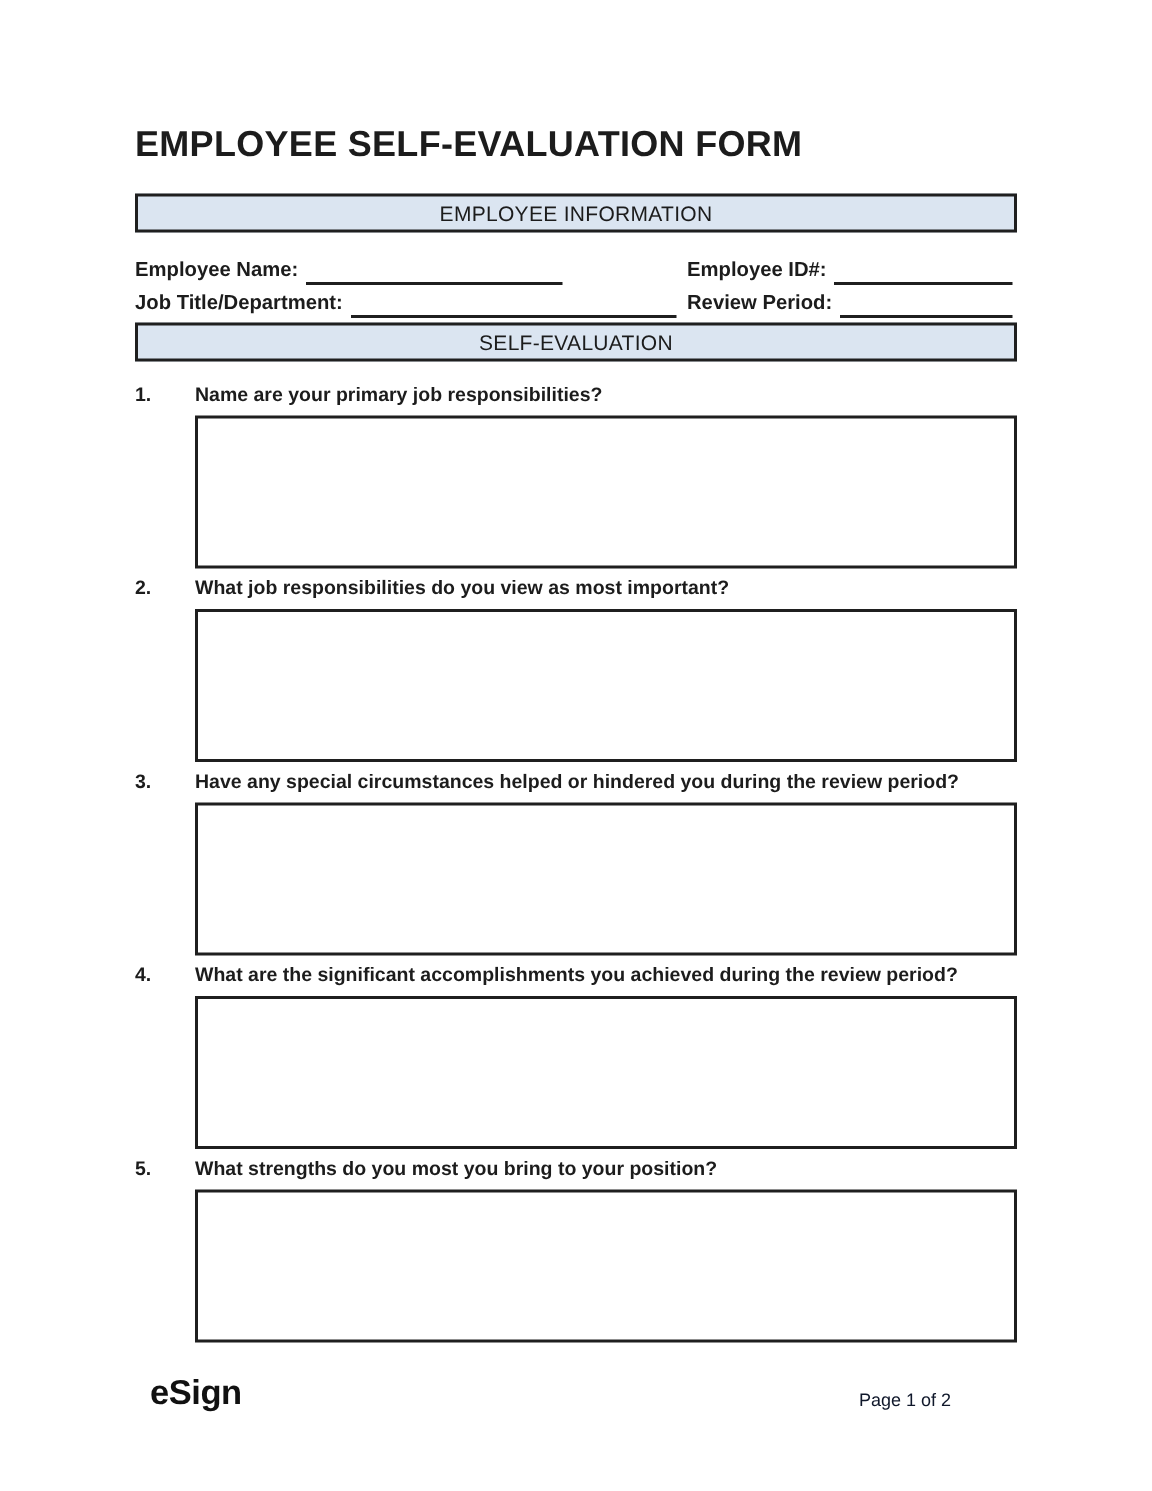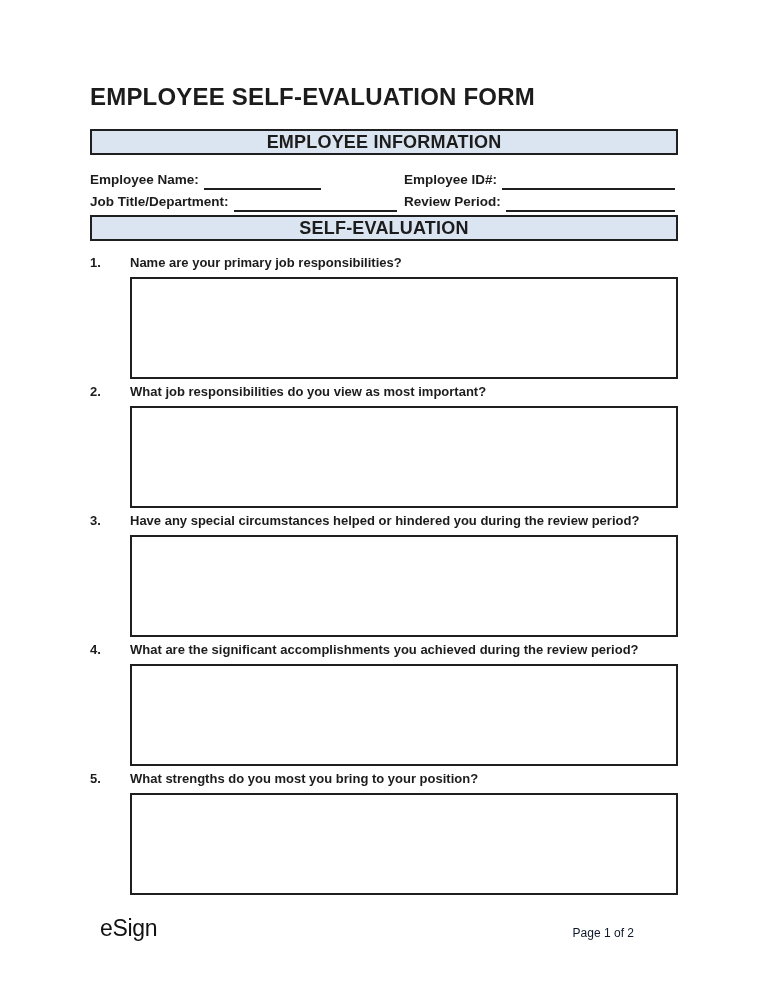--- a/index.html
+++ b/index.html
@@ -29,34 +29,34 @@
     margin:0 0 18px 0;
     white-space:nowrap;
   }
   .section-bar{
     height:26px;
     border:2px solid var(--border);
     background:var(--bar-bg);
     display:flex;
     align-items:center;
     justify-content:center;
-    font-weight:bold;
-    font-size:18px;
+    font-weight:normal;
+    font-size:14px;
     letter-spacing:.2px;
   }
   .fields{margin:16px 0 2px 0;}
   .field-row{
     display:flex;
     align-items:flex-end;
     font-size:13.5px;
     line-height:18px;
     margin-bottom:4px;
   }
   .col-left{
-    width:314px;
+    width:368px;
     display:flex;
     align-items:flex-end;
   }
   .col-right{
     flex:1;
     display:flex;
     align-items:flex-end;
   }
   .flabel{
     font-weight:bold;
@@ -100,21 +100,21 @@
     display:flex;
     justify-content:space-between;
     align-items:flex-end;
     margin-top:21px;
     padding-left:10px;
     padding-right:44px;
   }
   .brand{
     font-size:23px;
     line-height:24px;
-    font-weight:normal;
+    font-weight:bold;
     letter-spacing:-.3px;
     color:#111111;
   }
   .pagenum{
     font-size:12px;
     line-height:14px;
     color:#0f172a;
   }
 </style>
 <title>EMPLOYEE SELF-EVALUATION FORM</title></head>

